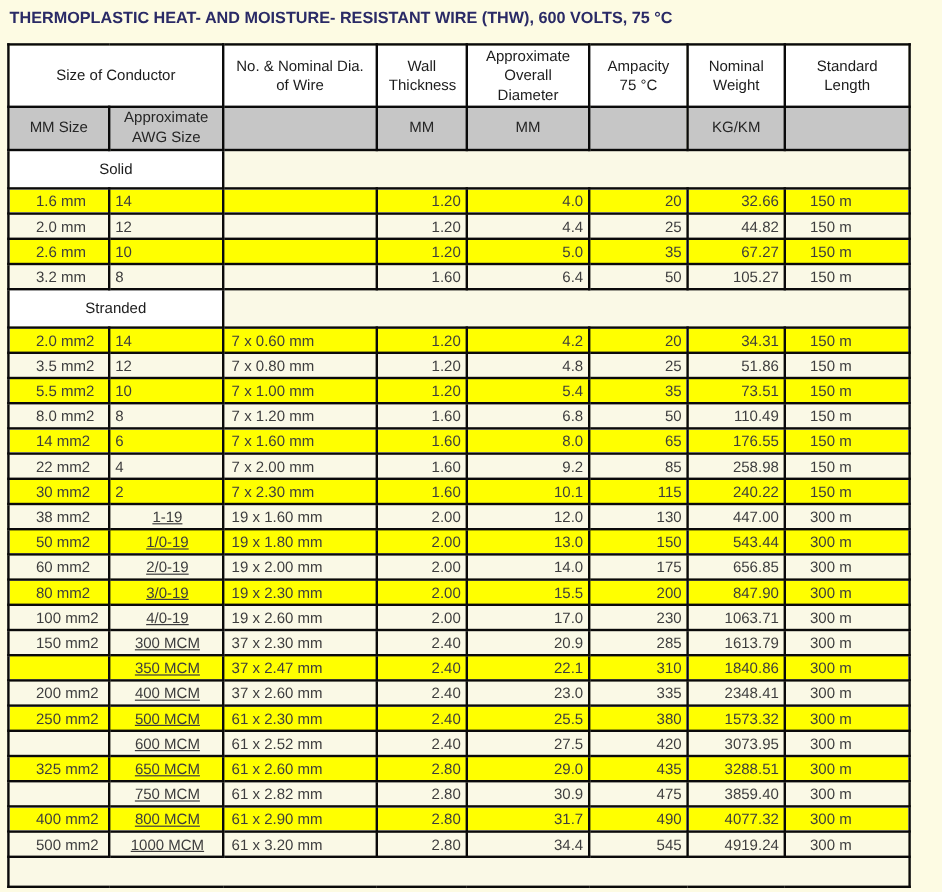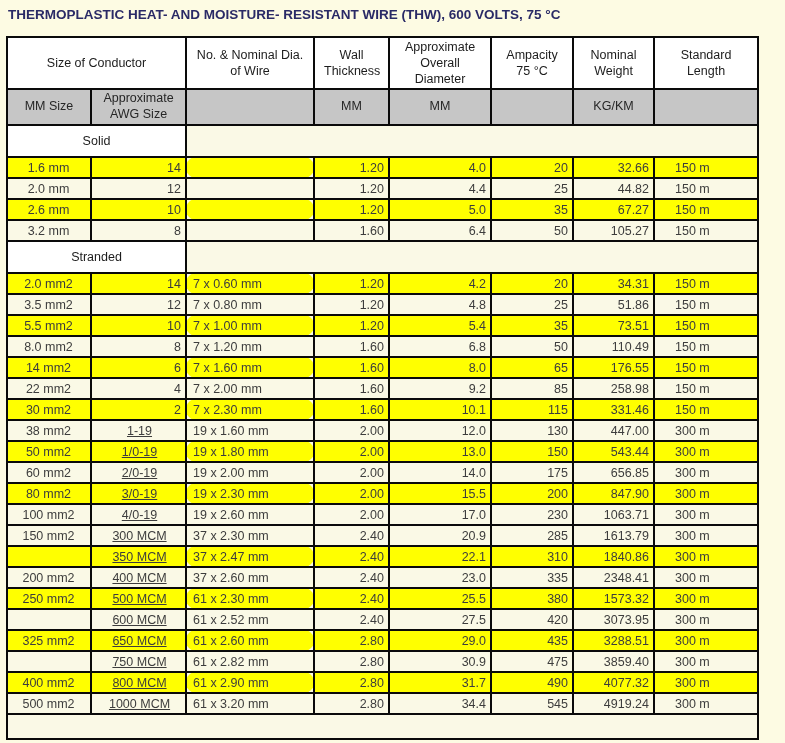--- a/index.html
+++ b/index.html
@@ -58,24 +58,24 @@
     color:#262626;
     padding:0 4px;
     line-height:1.25;
   }
   tr.section-row td{height:32px;}
   td.section-label{background:var(--white);text-align:center;color:#1C1C1C;}
   td.section-rest{background:var(--cream);}
   tr.data-row td{height:21px;}
   tr.hl td{background:var(--hl);}
   tr.alt td{background:var(--cream);}
-  td.c0{text-align:center;padding-left:3px;}
-  td.c1.num{text-align:right;}
+  td.c0{text-align:left;padding-left:22px;}
+  td.c1.num{text-align:left;}
   td.c1.txt{text-align:center;padding-left:6px;text-decoration:underline;}
-  td.c2{text-align:left;padding-left:6px;border-radius:10px;}
+  td.c2{text-align:left;padding-left:6px;}
   td.c3,td.c4,td.c5,td.c6{text-align:right;padding-right:4px;}
   td.c7{text-align:left;padding-left:20px;}
   tr.bottom-row td{height:25px;background:var(--cream);}
 </style>
 </head>
 <body>
 
 <div class="page-title">THERMOPLASTIC HEAT- AND MOISTURE- RESISTANT WIRE (THW), 600 VOLTS, 75 °C</div>
 
 <table class="wire-table">
@@ -219,21 +219,21 @@
         <td class="c6">258.98</td>
         <td class="c7">150 m</td>
       </tr>
       <tr class="data-row hl">
         <td class="c0">30 mm2</td>
         <td class="c1 num">2</td>
         <td class="c2">7 x 2.30 mm</td>
         <td class="c3">1.60</td>
         <td class="c4">10.1</td>
         <td class="c5">115</td>
-        <td class="c6">331.46</td>
+        <td class="c6">240.22</td>
         <td class="c7">150 m</td>
       </tr>
       <tr class="data-row alt">
         <td class="c0">38 mm2</td>
         <td class="c1 txt">1-19</td>
         <td class="c2">19 x 1.60 mm</td>
         <td class="c3">2.00</td>
         <td class="c4">12.0</td>
         <td class="c5">130</td>
         <td class="c6">447.00</td>

